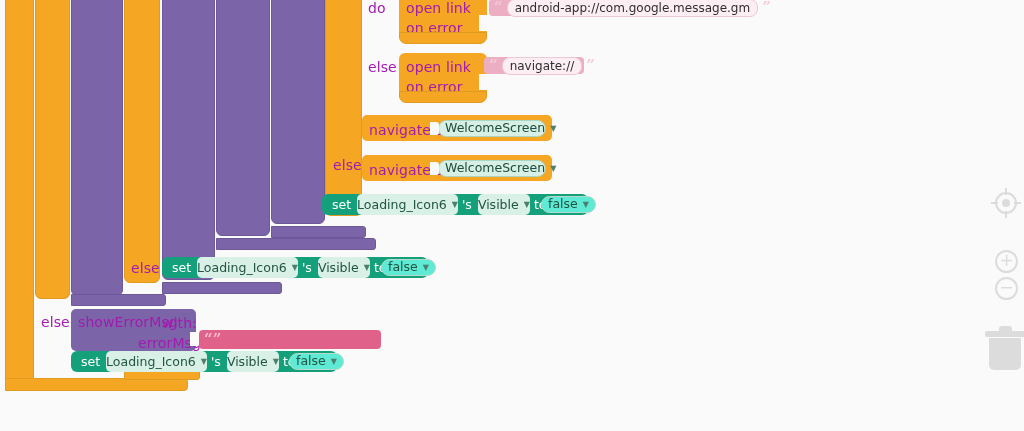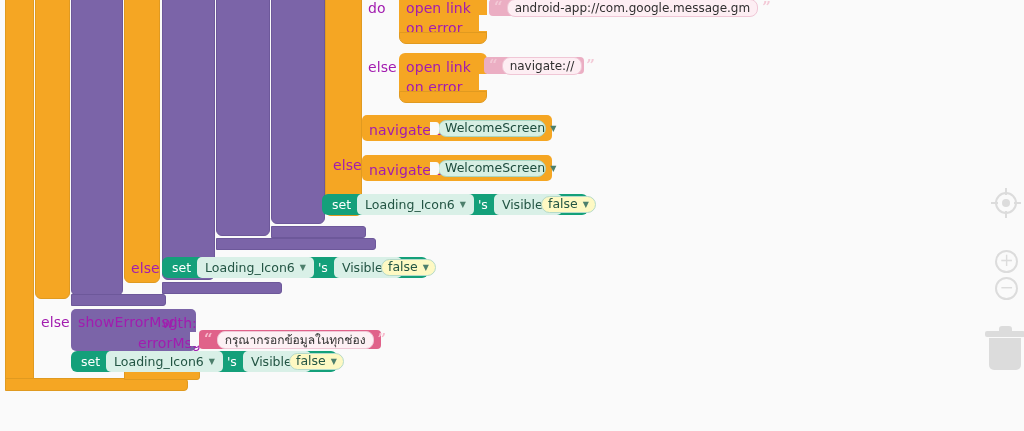--- a/index.html
+++ b/index.html
@@ -30,21 +30,21 @@
 
   
   .pill{
     position:absolute;box-sizing:border-box;
     border-radius:9px;
     font-size:12.5px;line-height:1;
     display:flex;align-items:center;
     padding:0 6px;white-space:nowrap;
   }
   .pill-drop{background:#d7efe4;color:#1c4b3c;border:1px solid #a9d6c4;}
-  .pill-drop2{background:#fef9c3;color:#235544;border:1px solid #b5dac9;}
+  .pill-drop2{background:#5eead4;color:#235544;border:1px solid #b5dac9;}
   .caret{margin-left:5px;font-size:8px;color:#4d7f6c;}
 
   
   .strblk{
     position:absolute;background:#ebaec3;border-radius:4px;
     display:flex;align-items:center;box-sizing:border-box;
     padding:0 5px;
   }
   .strblk.deep{background:#e0628a;}
   .quote{color:#f3c9d6;font-size:15px;font-weight:bold;line-height:1;
@@ -59,21 +59,21 @@
 
   
   .setblk{
     position:absolute;background:#14a07a;border-radius:6px;
     display:flex;align-items:center;box-sizing:border-box;
     padding:0 6px;
   }
   .setblk .kw{color:#fff;font-size:12.5px;margin:0 4px;white-space:nowrap;}
   .setblk .sock{
     background:#d9f0e7;border-radius:5px;color:#235544;font-size:12.5px;
-    padding:3px 8px;margin-left:2px;display:flex;align-items:center;
+    padding:3px 0;margin-left:2px;display:flex;align-items:center;
   }
 
   
   .tool{position:absolute;}
   .circ{border:2px solid #dcdcdc;border-radius:50%;box-sizing:border-box;}
   .trash-lid{background:#dcdcdc;border-radius:2px;}
   .trash-body{background:#dcdcdc;border-radius:0 0 5px 5px;}
 </style>
 </head>
 <body>
@@ -183,21 +183,20 @@
   <div class="lbl" style="left:41px;top:315px;">else</div>
 
   <div class="rowblk p" style="left:71px;top:309px;width:125px;height:42px;border-radius:5px;"></div>
   <div class="lbl" style="left:78px;top:315px;">showErrorMsg</div>
   <div class="lbl" style="left:162px;top:316px;">with:</div>
   <div class="lbl" style="left:138px;top:336px;">errorMsg</div>
   <div class="blk" style="left:190px;top:332px;width:10px;height:14px;background:#fafafa;border-radius:0 3px 3px 0;"></div>
 
   <div class="strblk deep" style="left:199px;top:330px;width:182px;height:19px;">
     <span class="quote">“</span>
-    <span class="strval">กรุณากรอกข้อมูลในทุกช่อง</span>
     <span class="quote">”</span>
   </div>
 
   <div class="setblk" style="left:71px;top:351px;width:266px;height:21px;">
     <span class="kw">set</span>
     <span class="sock">
       <span>Loading_Icon6</span>
       <span class="caret">▼</span>
     </span>
     <span class="kw">'s</span>

